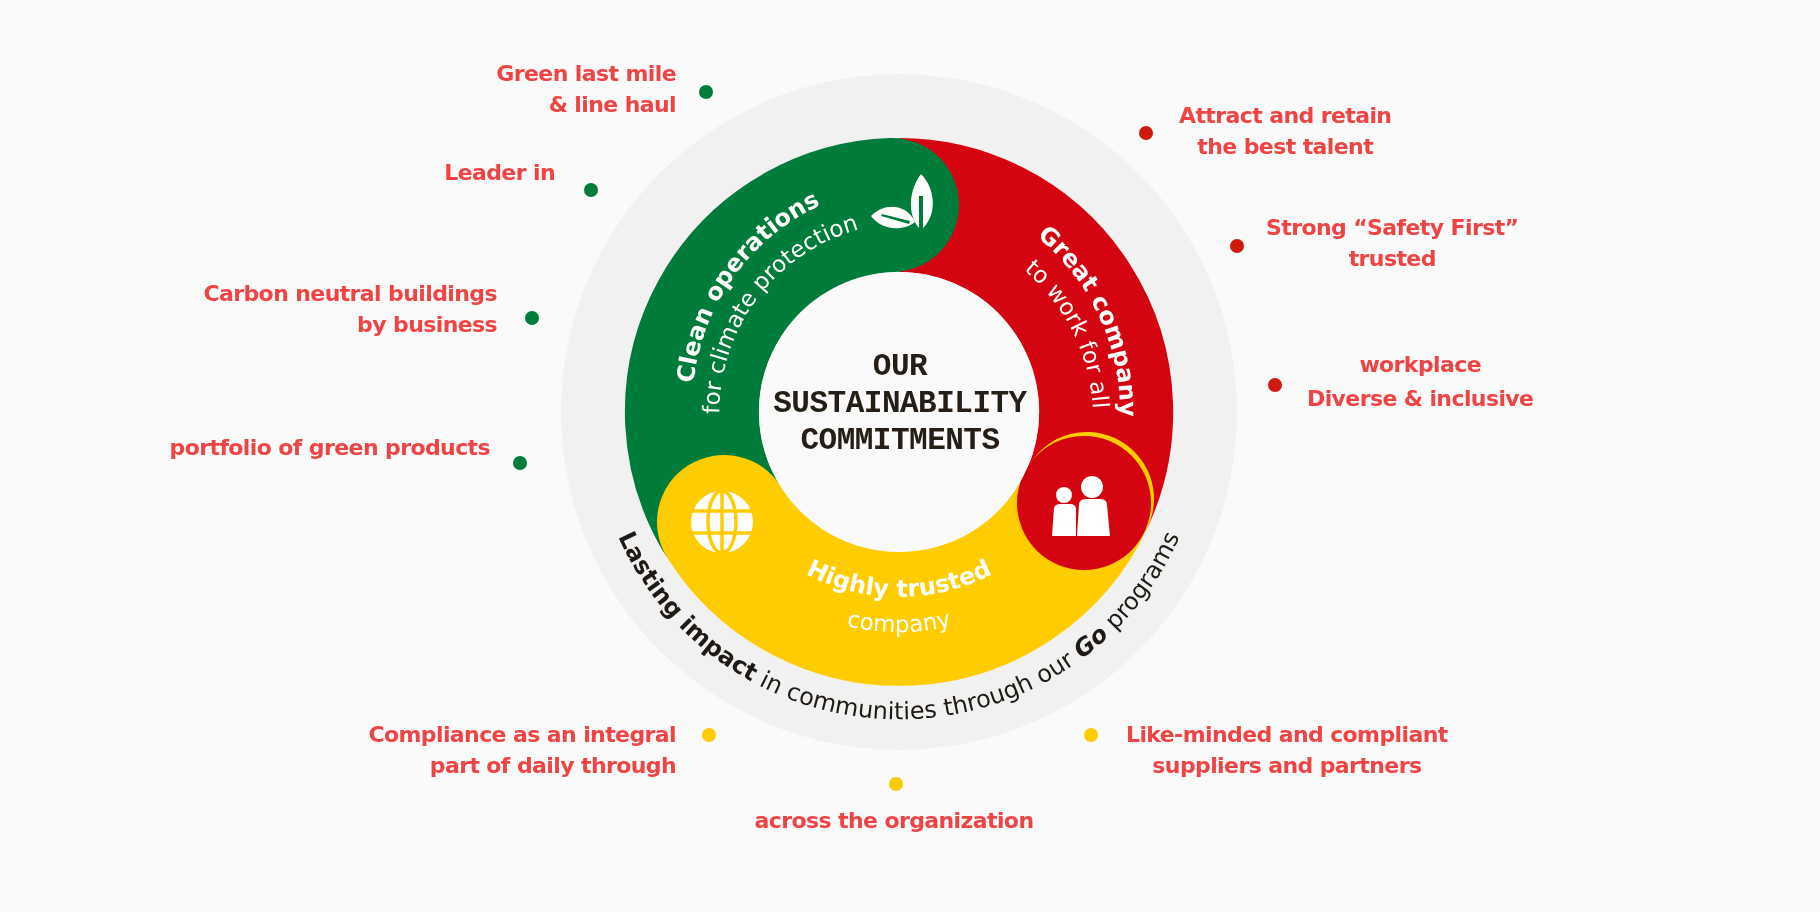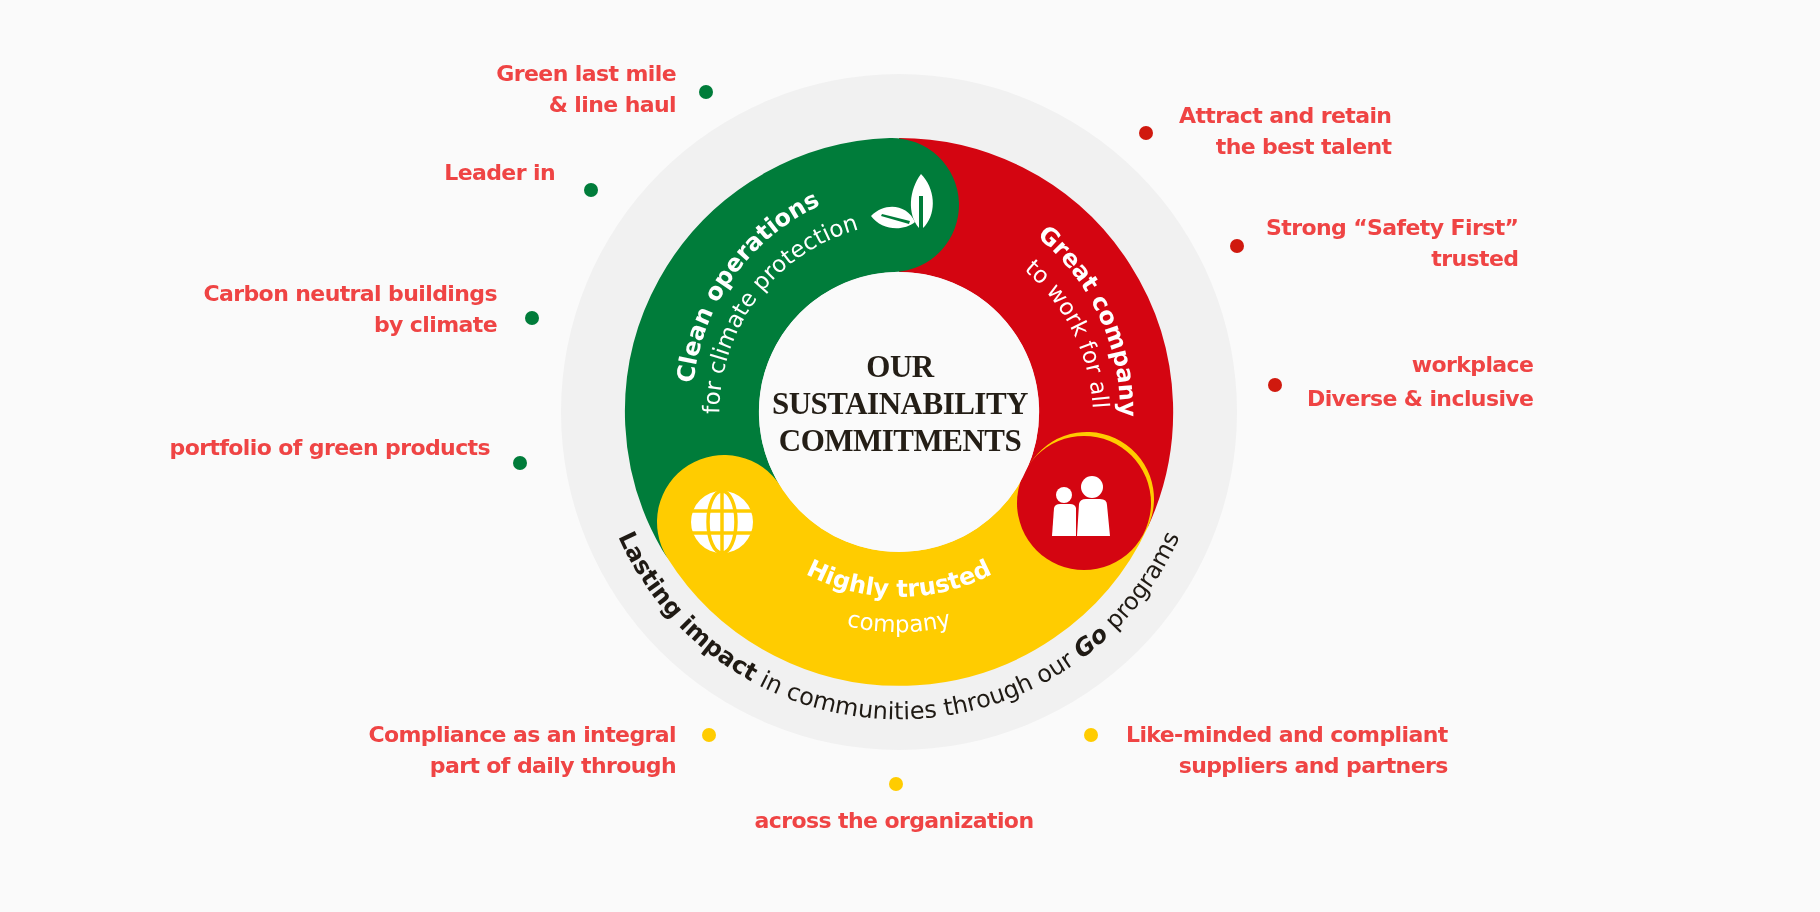--- a/index.html
+++ b/index.html
@@ -2,26 +2,26 @@
 <html><head>
 <meta charset="utf-8">
 <style>
   html, body { margin:0; padding:0; }
   body { width:1820px; height:912px; background:#fafafa; position:relative; overflow:hidden;
          font-family:"Liberation Sans", "DejaVu Sans", sans-serif; }
   svg.diagram { position:absolute; left:0; top:0; }
   .label { position:absolute; font-family:"DejaVu Sans", sans-serif; font-weight:bold;
            font-size:22px; line-height:31px; color:#ef4444; letter-spacing:-0.6px; white-space:nowrap; }
   .label.right { text-align:right; }
-  .label.left { text-align:right; }
+  .label.left { text-align:center; }
   .label.center { text-align:center; }
   .label span { display:block; }
   .dot { position:absolute; width:14px; height:14px; border-radius:50%; }
   .center-title { position:absolute; left:760px; top:348px; width:280px; text-align:center;
-                  font-family:Liberation Serif, serif; font-weight:bold; font-size:31px; line-height:37px;
+                  font-family:Liberation Mono, monospace; font-weight:bold; font-size:31px; line-height:37px;
                   color:#241e16; letter-spacing:-0.5px; }
   .center-title span { display:block; }
 </style>
 </head>
 <body>
 
 <svg class="diagram" width="1820" height="912" viewBox="0 0 1820 912">
   <defs>
 
     <path id="arc-green-outer" d="M 693 425 A 222 222 0 0 1 860 191" fill="none"></path>
@@ -103,21 +103,21 @@
 </div>
 <div class="dot" style="left:699px; top:85px; background:#007c3a;"></div>
 
 <div class="label right" style="right:1265px; top:157px;">
   <span>Leader in</span>
 </div>
 <div class="dot" style="left:584px; top:183px; background:#007c3a;"></div>
 
 <div class="label right" style="right:1323px; top:278px;">
   <span>Carbon neutral buildings</span>
-    <span>by climate</span>
+    <span>by business</span>
 </div>
 <div class="dot" style="left:525px; top:311px; background:#007c3a;"></div>
 
 <div class="label right" style="right:1330px; top:432px;">
     <span>portfolio of green products</span>
 </div>
 <div class="dot" style="left:513px; top:456px; background:#007c3a;"></div>
 
 <div class="dot" style="left:1139px; top:126px; background:#d0190e;"></div>
 <div class="label left" style="left:1179px; top:100px;">

